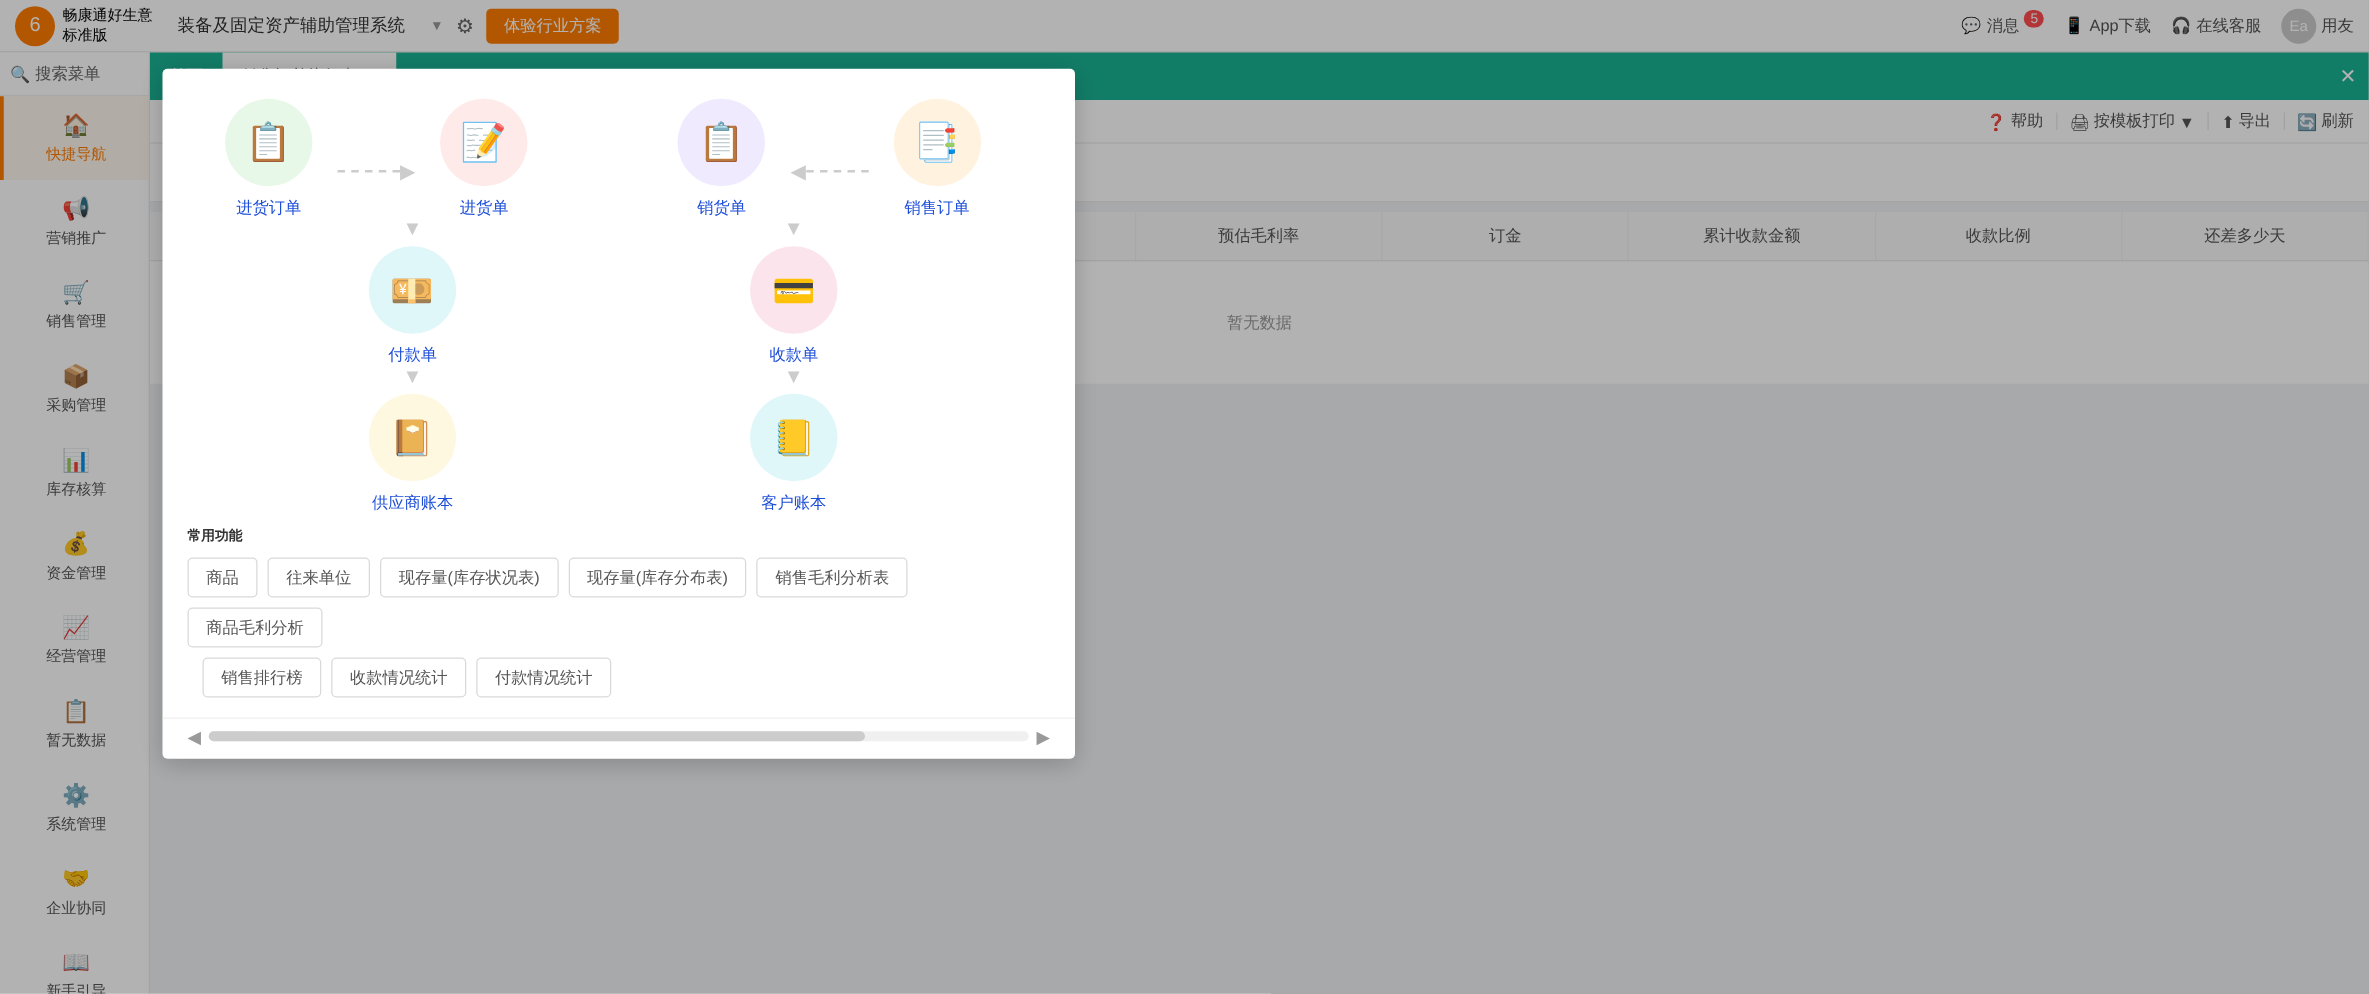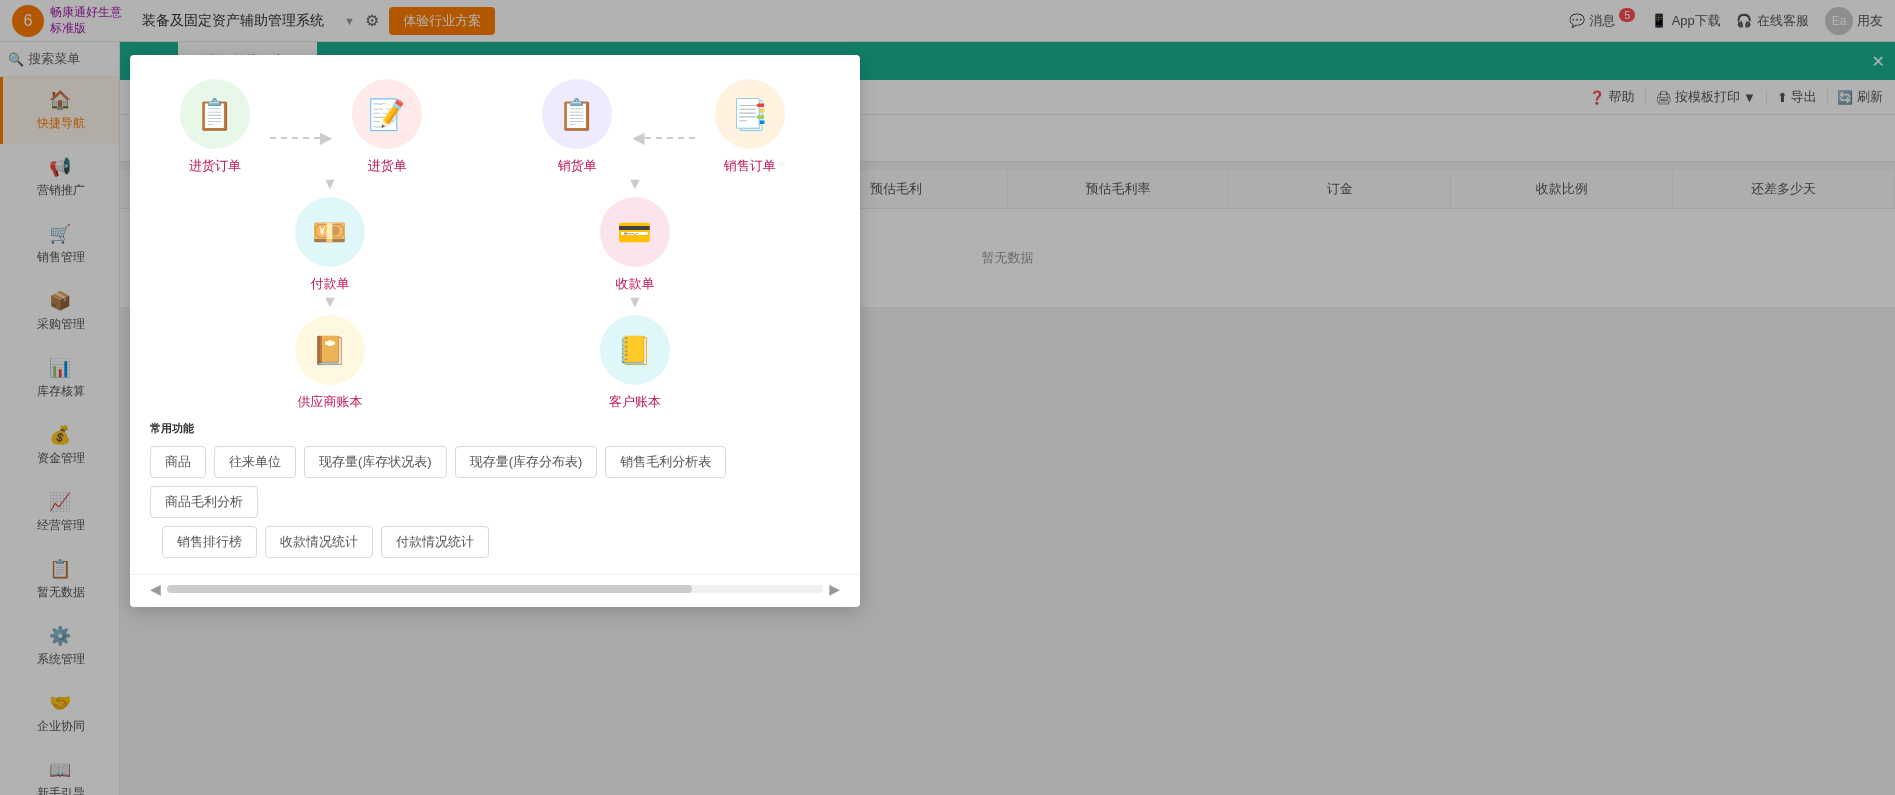--- a/index.html
+++ b/index.html
@@ -11,21 +11,21 @@
       background: #fff;
       display: flex;
       align-items: center;
       padding: 0 12px;
       border-bottom: 1px solid #e8e8e8;
       justify-content: space-between;
     }
     .top-bar-left { display: flex; align-items: center; gap: 10px; }
     .logo-area { display: flex; align-items: center; gap: 6px; width: 120px; }
     .logo-icon { width: 32px; height: 32px; background: #ff7d00; border-radius: 50%; display: flex; align-items: center; justify-content: center; color: white; font-size: 16px; }
-    .logo-text { font-size: 12px; color: #a21caf; line-height: 1.3; }
+    .logo-text { font-size: 12px; color: #000000; line-height: 1.3; }
     .system-title { color: #333; font-size: 14px; display: flex; align-items: center; gap: 20px; }
     .dropdown-arrow { color: #999; font-size: 11px; }
     .settings-icon { color: #666; font-size: 16px; cursor: pointer; }
     .experience-btn { background: #ff7d00; color: white; border: none; padding: 5px 14px; border-radius: 4px; cursor: pointer; font-size: 13px; }
     .top-bar-right { display: flex; align-items: center; gap: 16px; }
     .top-right-item { display: flex; align-items: center; gap: 4px; color: #555; cursor: pointer; font-size: 13px; }
     .badge { background: #ff4d4f; color: white; border-radius: 10px; padding: 1px 5px; font-size: 11px; position: relative; top: -6px; }
     .avatar { width: 28px; height: 28px; background: #ccc; border-radius: 50%; display: flex; align-items: center; justify-content: center; color: white; font-size: 12px; }
 
     
@@ -71,21 +71,21 @@
     .modal-overlay { position: fixed; top: 0; left: 0; right: 0; bottom: 0; background: rgba(0,0,0,0.3); z-index: 100; display: flex; align-items: flex-start; justify-content: flex-start; }
     .modal { position: absolute; top: 55px; left: 130px; background: #fff; border-radius: 4px; width: 730px; box-shadow: 0 4px 20px rgba(0,0,0,0.2); overflow: hidden; }
     .flow-node { display: flex; flex-direction: column; align-items: center; gap: 8px; margin: 0 20px; }
     .flow-circle { width: 70px; height: 70px; border-radius: 50%; display: flex; align-items: center; justify-content: center; font-size: 28px; }
     .flow-circle.green { background: #e8f8e8; }
     .flow-circle.red { background: #ffeaea; }
     .flow-circle.purple { background: #f0eaff; }
     .flow-circle.orange { background: #fff3e0; }
     .flow-circle.teal { background: #e0f7fa; }
     .flow-circle.pink { background: #fce4ec; }
-    .flow-label { font-size: 13px; color: #be185d; text-align: center; }
+    .flow-label { font-size: 13px; color: #1d4ed8; text-align: center; }
 
     
     .common-section { padding: 0 20px 16px; }
     .common-title { font-size: 11px; color: #333; margin-bottom: 10px; font-weight: bold; }
     .common-btns { display: flex; flex-wrap: wrap; gap: 8px; }
     .common-btn { border: 1px solid #d9d9d9; background: #fff; padding: 6px 14px; border-radius: 4px; cursor: pointer; font-size: 13px; color: #555; }
 
     
     .modal-scrollbar { padding: 6px 20px 10px; border-top: 1px solid #f0f0f0; display: flex; align-items: center; gap: 6px; }
     .scrollbar-track { flex: 1; height: 8px; background: #f0f0f0; border-radius: 4px; }
@@ -241,20 +241,21 @@
     </div>
 
     <div class="table-area">
       <div class="table-header">
         <div class="table-cell">品</div>
         <div class="table-cell">商品</div>
         <div class="table-cell">金额</div>
         <div class="table-cell">预估毛利</div>
         <div class="table-cell">预估毛利率</div>
         <div class="table-cell">订金</div>
+        <div class="table-cell">累计收款金额</div>
         <div class="table-cell">收款比例</div>
         <div class="table-cell">还差多少天</div>
       </div>
       <div class="no-data">暂无数据</div>
     </div>
 
   </div>
 </div>
 
 <div class="modal-overlay">

